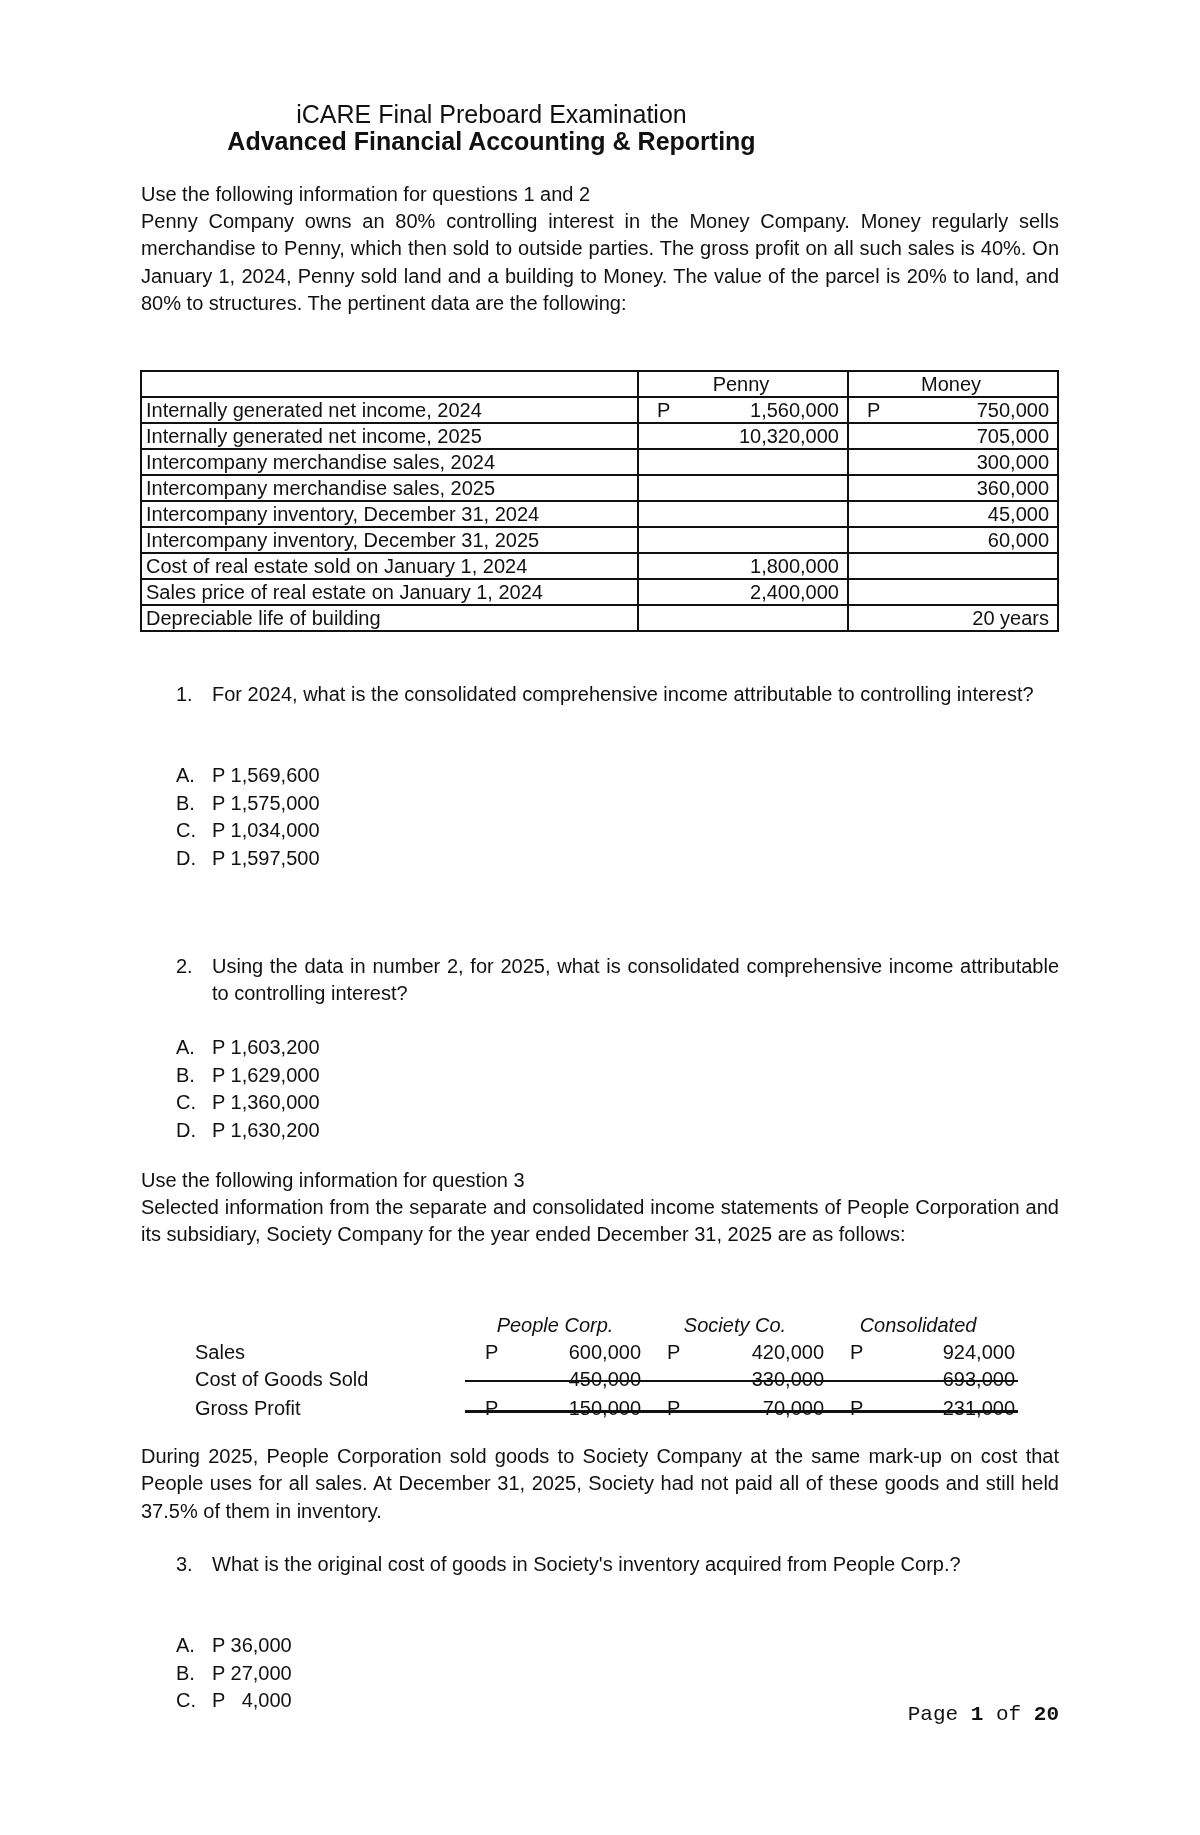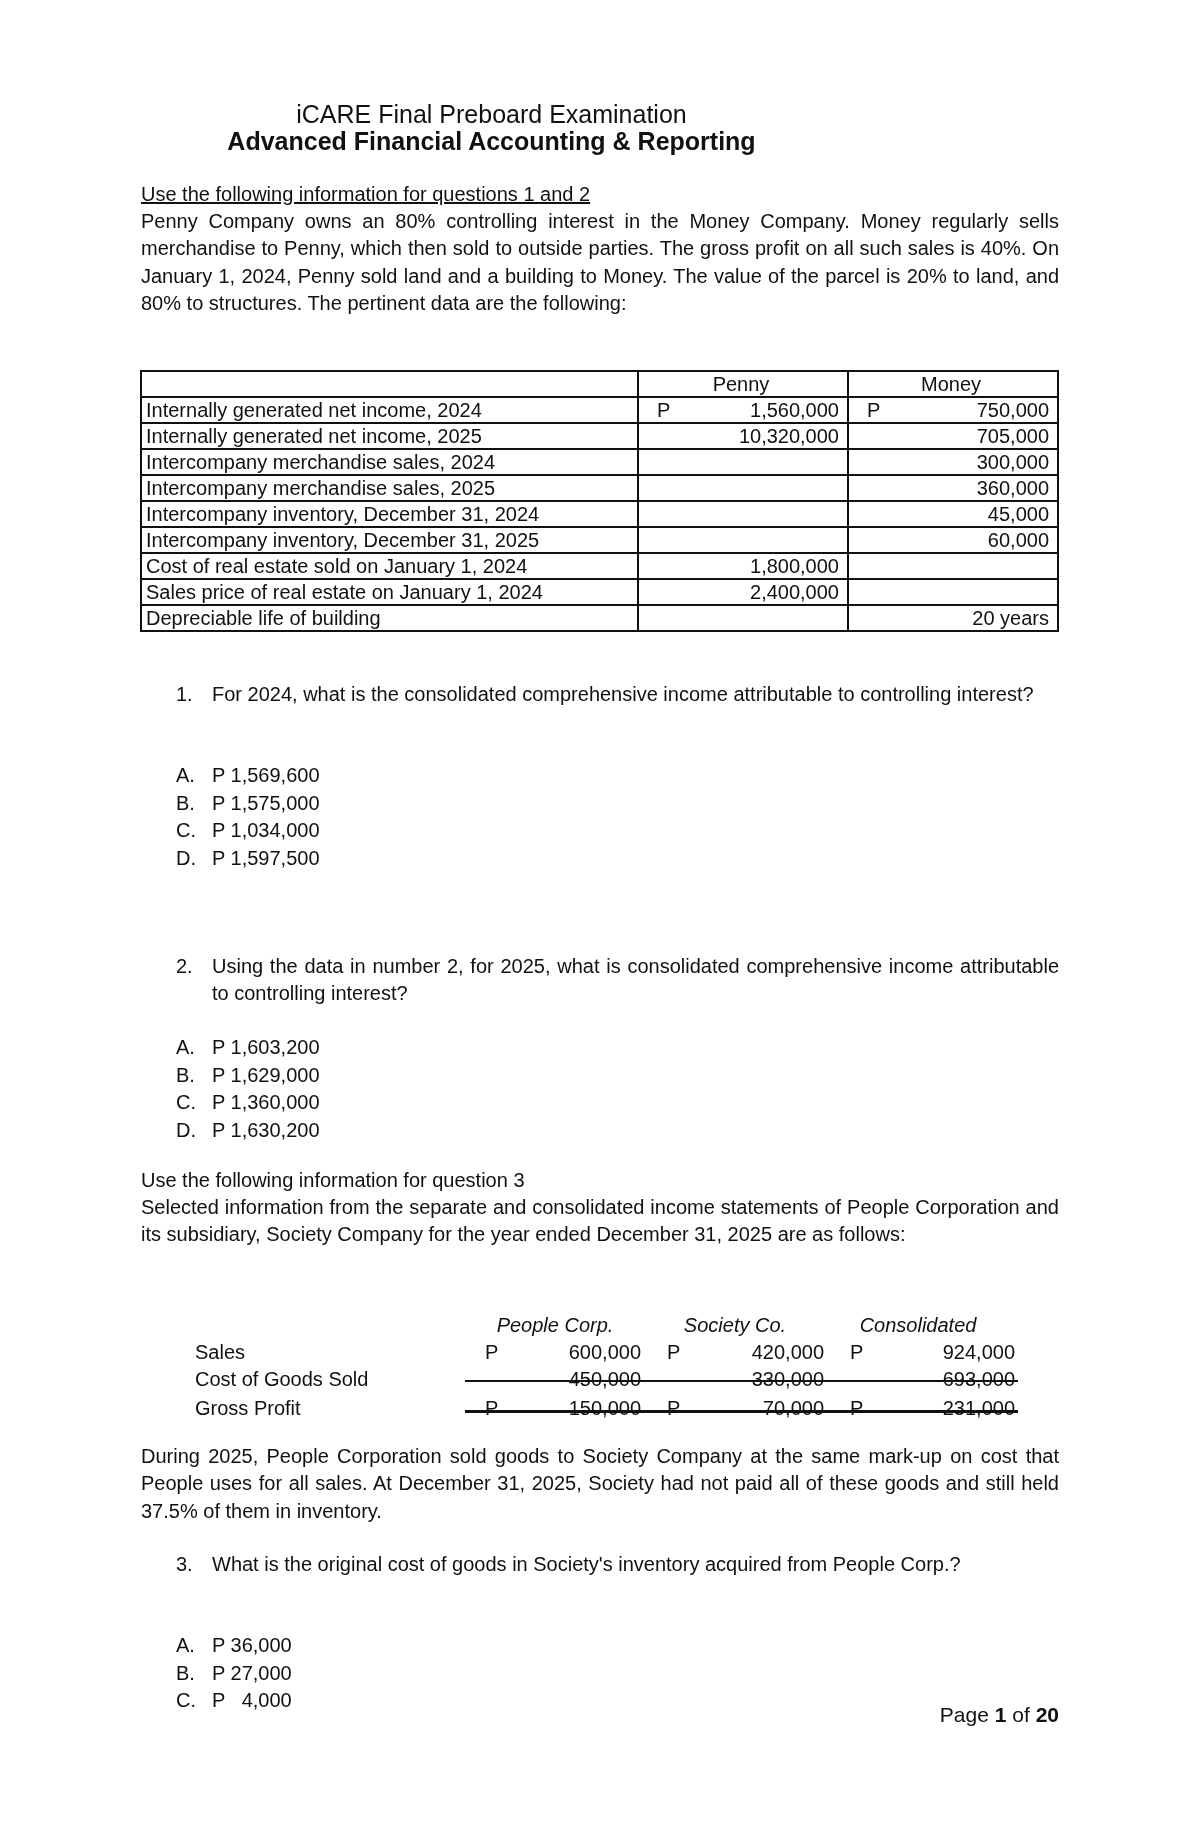--- a/index.html
+++ b/index.html
@@ -60,32 +60,32 @@
     .is .lbl { position: absolute; left: 0; }
     .is .colhead { position: absolute; font-style: italic; text-align: center; width: 180px; }
     .is .cell { position: absolute; width: 175px; }
     .is .cell .p { position: absolute; left: 0; }
     .is .cell .n { position: absolute; right: 0; }
     .rule-single { position: absolute; left: 465px; width: 553px; height: 2px; background: #111; top: 1380px; }
     .rule-double { position: absolute; left: 465px; width: 553px; height: 3px; background: #111; top: 1410px; }
 
     .footer {
       right: 141px; top: 1703px;
-      font-family: Liberation Sans, sans-serif;
+      font-family: Liberation Mono, monospace;
       font-size: 21px;
     }
     .footer b { font-weight: bold; }
   </style>
 </head>
 <body>
 
 <div class="abs title" style="top:101px;">iCARE Final Preboard Examination</div>
 <div class="abs title subtitle" style="top:128px;">Advanced Financial Accounting &amp; Reporting</div>
 
-<div class="abs intro-line" style="top:181px;text-decoration:underline;">Use the following information for questions 1 and 2</div>
+<div class="abs intro-line" style="top:181px;">Use the following information for questions 1 and 2</div>
 <div class="abs para" style="top:208px;">Penny Company owns an 80% controlling interest in the Money Company. Money regularly sells merchandise to Penny, which then sold to outside parties. The gross profit on all such sales is 40%. On January 1, 2024, Penny sold land and a building to Money. The value of the parcel is 20% to land, and 80% to structures. The pertinent data are the following:</div>
 
 <table class="data">
   <tbody>
       <tr>
     <td class="c-label"></td>
     <td class="c-num c-head">Penny</td>
     <td class="c-num c-head">Money</td>
   </tr>
   <tr>

